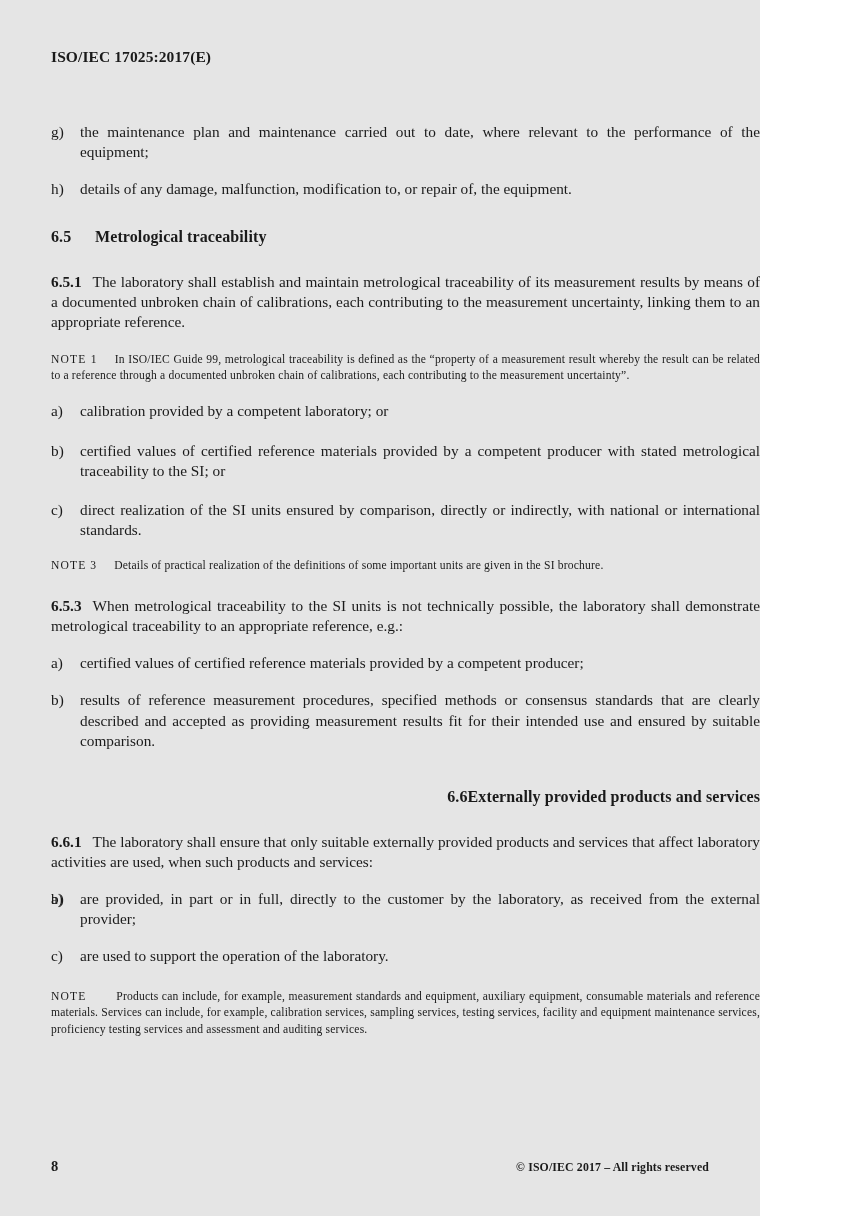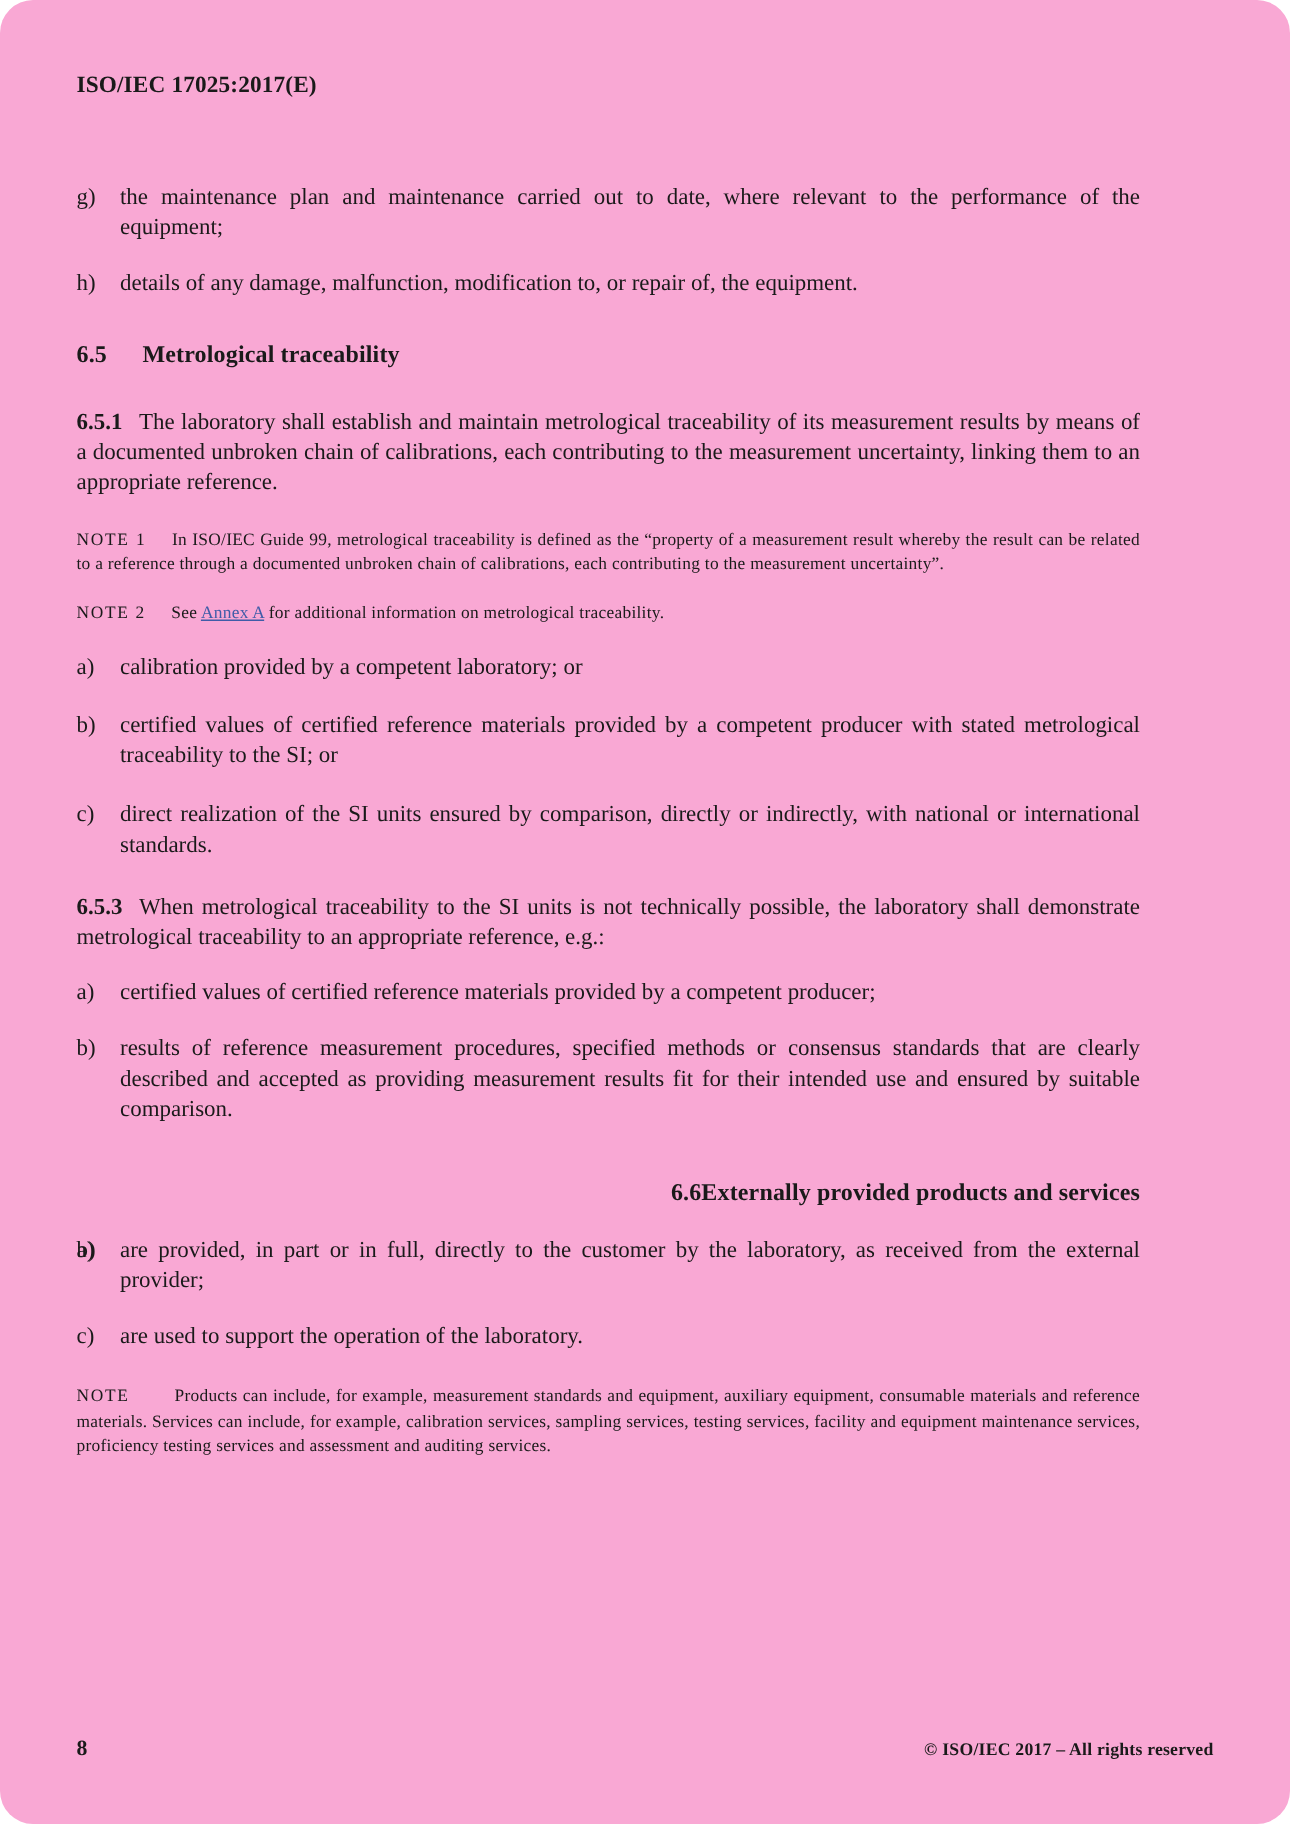--- a/index.html
+++ b/index.html
@@ -7,26 +7,25 @@
     margin: 0;
     padding: 0;
     background: #ffffff;
   }
   body {
     font-family: "Liberation Serif", "DejaVu Serif", serif;
     color: #1a1a1a;
   }
   .page {
     position: relative;
-    width: 860px;
+    width: 760px;
     height: 1216px;
-    background: #f9a8d4;
+    background: #e5e5e5;
     box-sizing: border-box;
     overflow: hidden;
-    border-radius: 22px;
   }
   .content {
     position: absolute;
     left: 51px;
     top: 0;
     width: 709px;
   }
 
   
   .doc-header {
@@ -152,61 +151,64 @@
     </h2>
 
     <p class="body-para" style="margin-top:24px;">
       <span class="clause-num">6.5.1</span><span class="clause-gap"></span><span>The laboratory shall establish and maintain metrological traceability of its measurement results by means of a documented unbroken chain of calibrations, each contributing to the measurement uncertainty, linking them to an appropriate reference.</span>
     </p>
 
     <p class="note" style="margin-top:19px;">
       <span class="note-label">NOTE 1</span><span class="note-gap"></span><span>In ISO/IEC Guide 99, metrological traceability is defined as the “property of a measurement result whereby the result can be related to a reference through a documented unbroken chain of calibrations, each contributing to the measurement uncertainty”.</span>
     </p>
 
-    <p class="note" style="margin-top:17px;">
-      <span class="note-label">NOTE 2</span><span class="note-gap"></span><span>See </span><a class="xref" href="#">Annex A</a><span> for additional information on metrological traceability.</span>
-    </p>
 
 
     <div class="list-item">
       <span class="marker">a)</span>
       <span>calibration provided by a competent laboratory; or</span>
     </div>
 
 
     <div class="list-item" style="margin-top:19px;">
       <span class="marker">b)</span>
       <span>certified values of certified reference materials provided by a competent producer with stated metrological traceability to the SI; or</span>
     </div>
 
 
     <div class="list-item" style="margin-top:19px;">
       <span class="marker">c)</span>
       <span>direct realization of the SI units ensured by comparison, directly or indirectly, with national or international standards.</span>
     </div>
 
+    <p class="note" style="margin-top:18px;">
+      <span class="note-label">NOTE 3</span><span class="note-gap"></span><span>Details of practical realization of the definitions of some important units are given in the SI brochure.</span>
+    </p>
 
     <p class="body-para" style="margin-top:21px;">
       <span class="clause-num">6.5.3</span><span class="clause-gap"></span><span>When metrological traceability to the SI units is not technically possible, the laboratory shall demonstrate metrological traceability to an appropriate reference, e.g.:</span>
     </p>
 
     <div class="list-item">
       <span class="marker">a)</span>
       <span>certified values of certified reference materials provided by a competent producer;</span>
     </div>
 
     <div class="list-item">
       <span class="marker">b)</span>
       <span>results of reference measurement procedures, specified methods or consensus standards that are clearly described and accepted as providing measurement results fit for their intended use and ensured by suitable comparison.</span>
     </div>
 
     <h2 class="section-heading" style="margin-top:36px;text-align:right;">
       <span class="h-num">6.6</span><span>Externally provided products and services</span>
     </h2>
 
+    <p class="body-para" style="margin-top:24px;">
+      <span class="clause-num">6.6.1</span><span class="clause-gap"></span><span>The laboratory shall ensure that only suitable externally provided products and services that affect laboratory activities are used, when such products and services:</span>
+    </p>
 
     <div class="list-item">
       <span class="marker">a)</span>
     </div>
 
     <div class="list-item">
       <span class="marker">b)</span>
       <span>are provided, in part or in full, directly to the customer by the laboratory, as received from the external provider;</span>
     </div>
 

